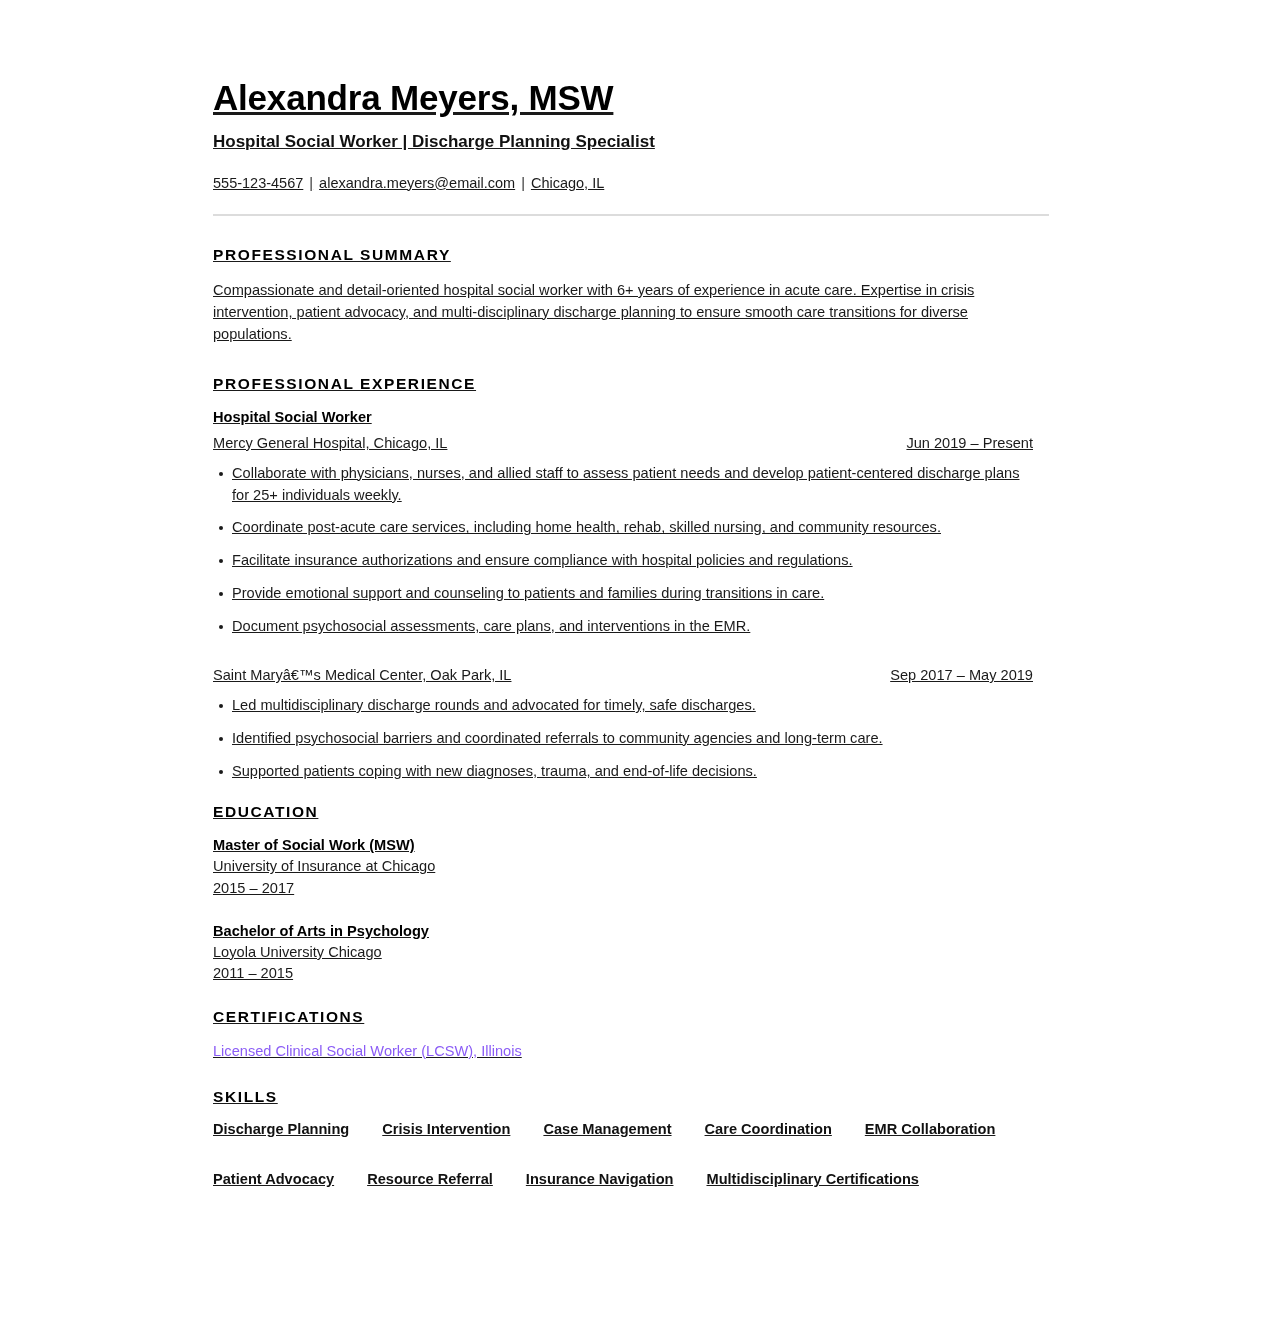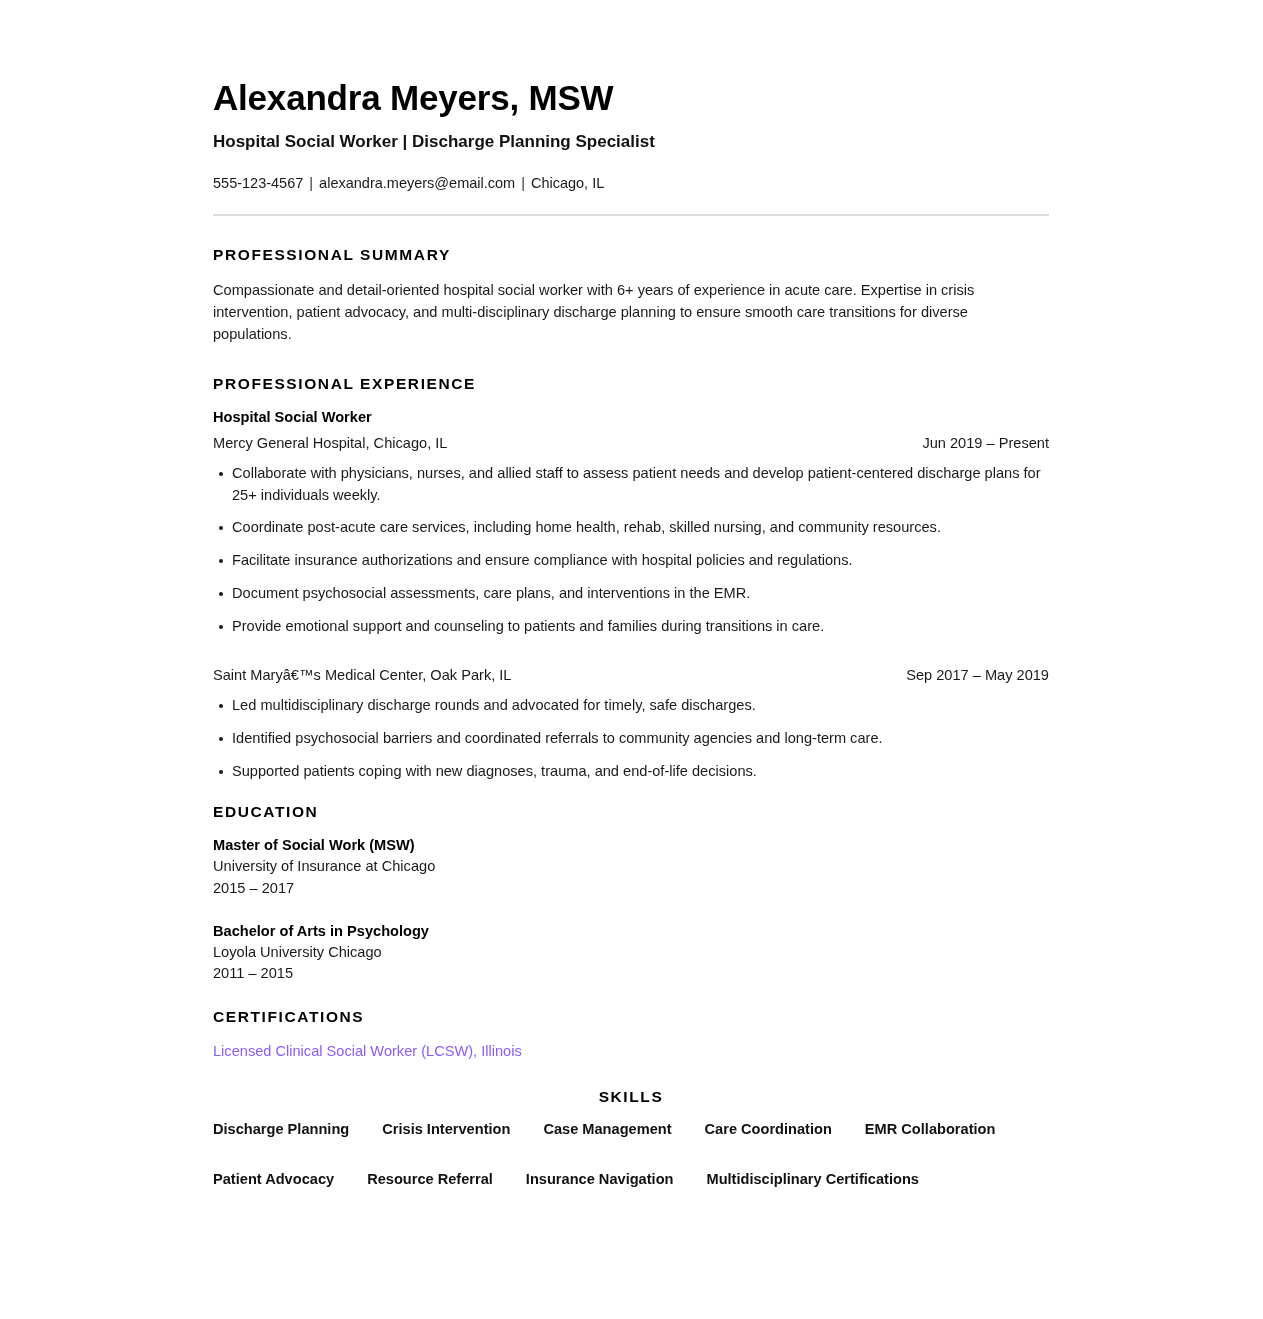--- a/index.html
+++ b/index.html
@@ -13,20 +13,21 @@
     font-family: "Liberation Sans", "DejaVu Sans", sans-serif;
     color: #1a1a1a;
     -webkit-font-smoothing: antialiased;
   }
   .page {
     width: 1263px;
     height: 1319px;
     box-sizing: border-box;
     padding: 78px 214px 0 213px;
     background: #ffffff;
+    text-decoration: underline;
   }
   .doc {
     width: 836px;
   }
 
   
   .name {
     font-size: 35px;
     font-weight: bold;
     letter-spacing: -0.2px;
@@ -74,21 +75,21 @@
   }
   .summary-text {
     font-size: 14.6px;
     line-height: 1.52;
     margin: 0 0 30px 0;
     color: #1a1a1a;
   }
 
   
   .exp-block {
-    margin: 0 0 20px 0;
+    margin: 0 16px 20px 0;
   }
   .exp-role {
     font-size: 14.6px;
     font-weight: bold;
     color: #000000;
     line-height: 1.3;
     margin: 0 0 7px 0;
   }
   .exp-meta {
     display: flex;
@@ -165,21 +166,21 @@
   }
   .skill {
     font-size: 14.6px;
     font-weight: bold;
     color: #111111;
     line-height: 1.2;
     white-space: nowrap;
   }
   .mt-edu   { margin-top: 20px; }
   .mt-cert  { margin-top: 24px; }
-  .mt-skill { margin-top: 26px; text-align: center; }
+  .mt-skill { margin-top: 26px; }
 </style>
 </head>
 <body>
 
 <div class="page">
   <div class="doc">
 
     <header>
       <h1 class="name">Alexandra Meyers, MSW</h1>
       <div class="tagline">Hospital Social Worker | Discharge Planning Specialist</div>
@@ -200,22 +201,22 @@
       <div class="exp-block">
         <div class="exp-role">Hospital Social Worker</div>
         <div class="exp-meta">
           <span class="exp-org">Mercy General Hospital, Chicago, IL</span>
           <span class="exp-dates">Jun 2019 – Present</span>
         </div>
         <ul class="bullets">
           <li>Collaborate with physicians, nurses, and allied staff to assess patient needs and develop patient-centered discharge plans for 25+ individuals weekly.</li>
           <li>Coordinate post-acute care services, including home health, rehab, skilled nursing, and community resources.</li>
           <li>Facilitate insurance authorizations and ensure compliance with hospital policies and regulations.</li>
+          <li>Provide emotional support and counseling to patients and families during transitions in care.</li>
           <li>Document psychosocial assessments, care plans, and interventions in the EMR.</li>
-          <li>Provide emotional support and counseling to patients and families during transitions in care.</li>
         </ul>
       </div>
 
       <div class="exp-spacer"></div>
 
       <div class="exp-block">
         <div class="exp-meta">
           <span class="exp-org">Saint Maryâ€™s Medical Center, Oak Park, IL</span>
           <span class="exp-dates">Sep 2017 – May 2019</span>
         </div>

